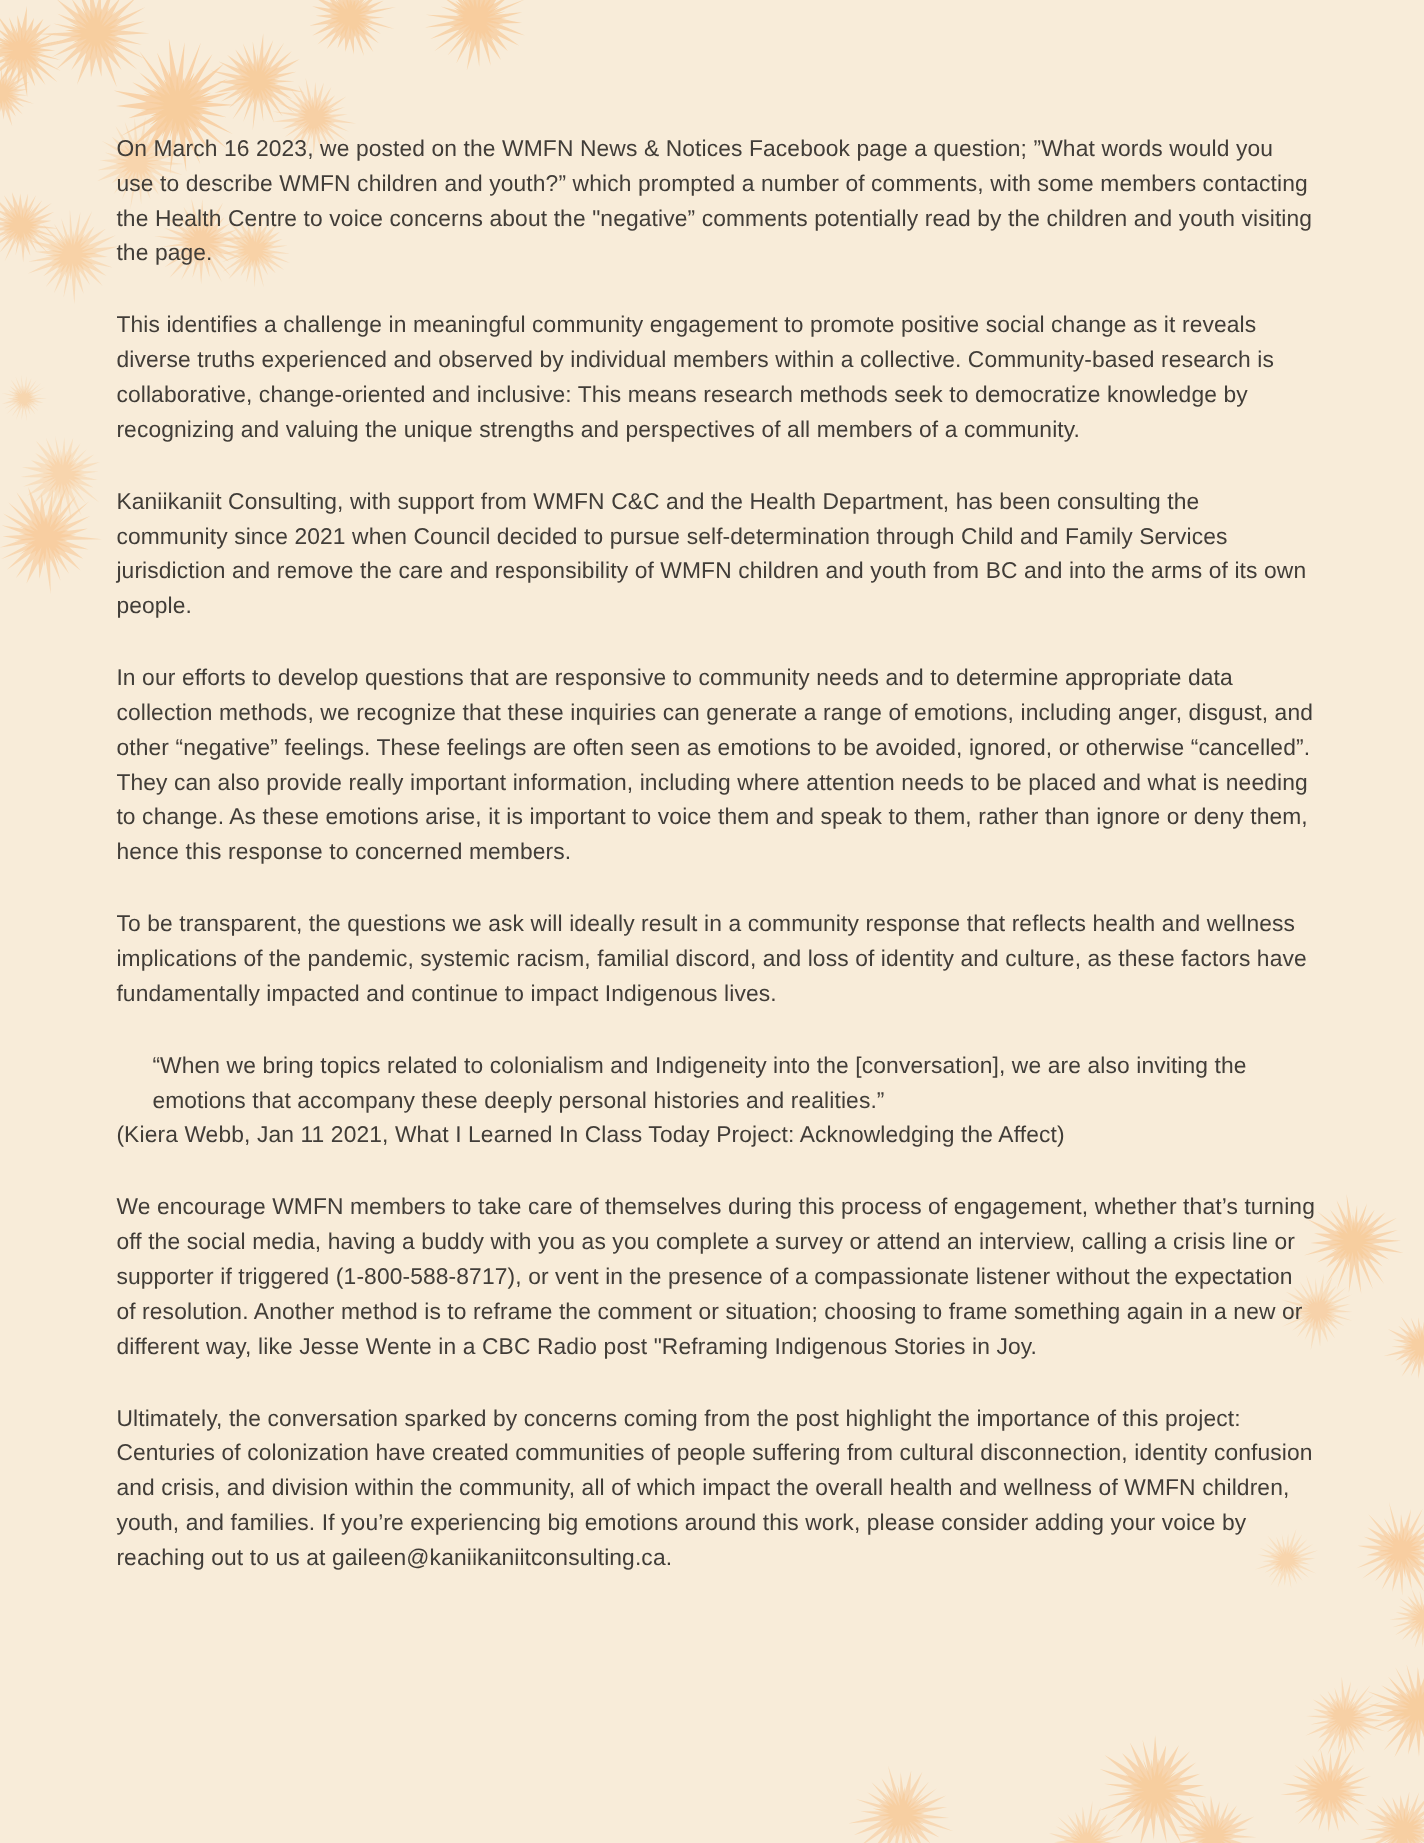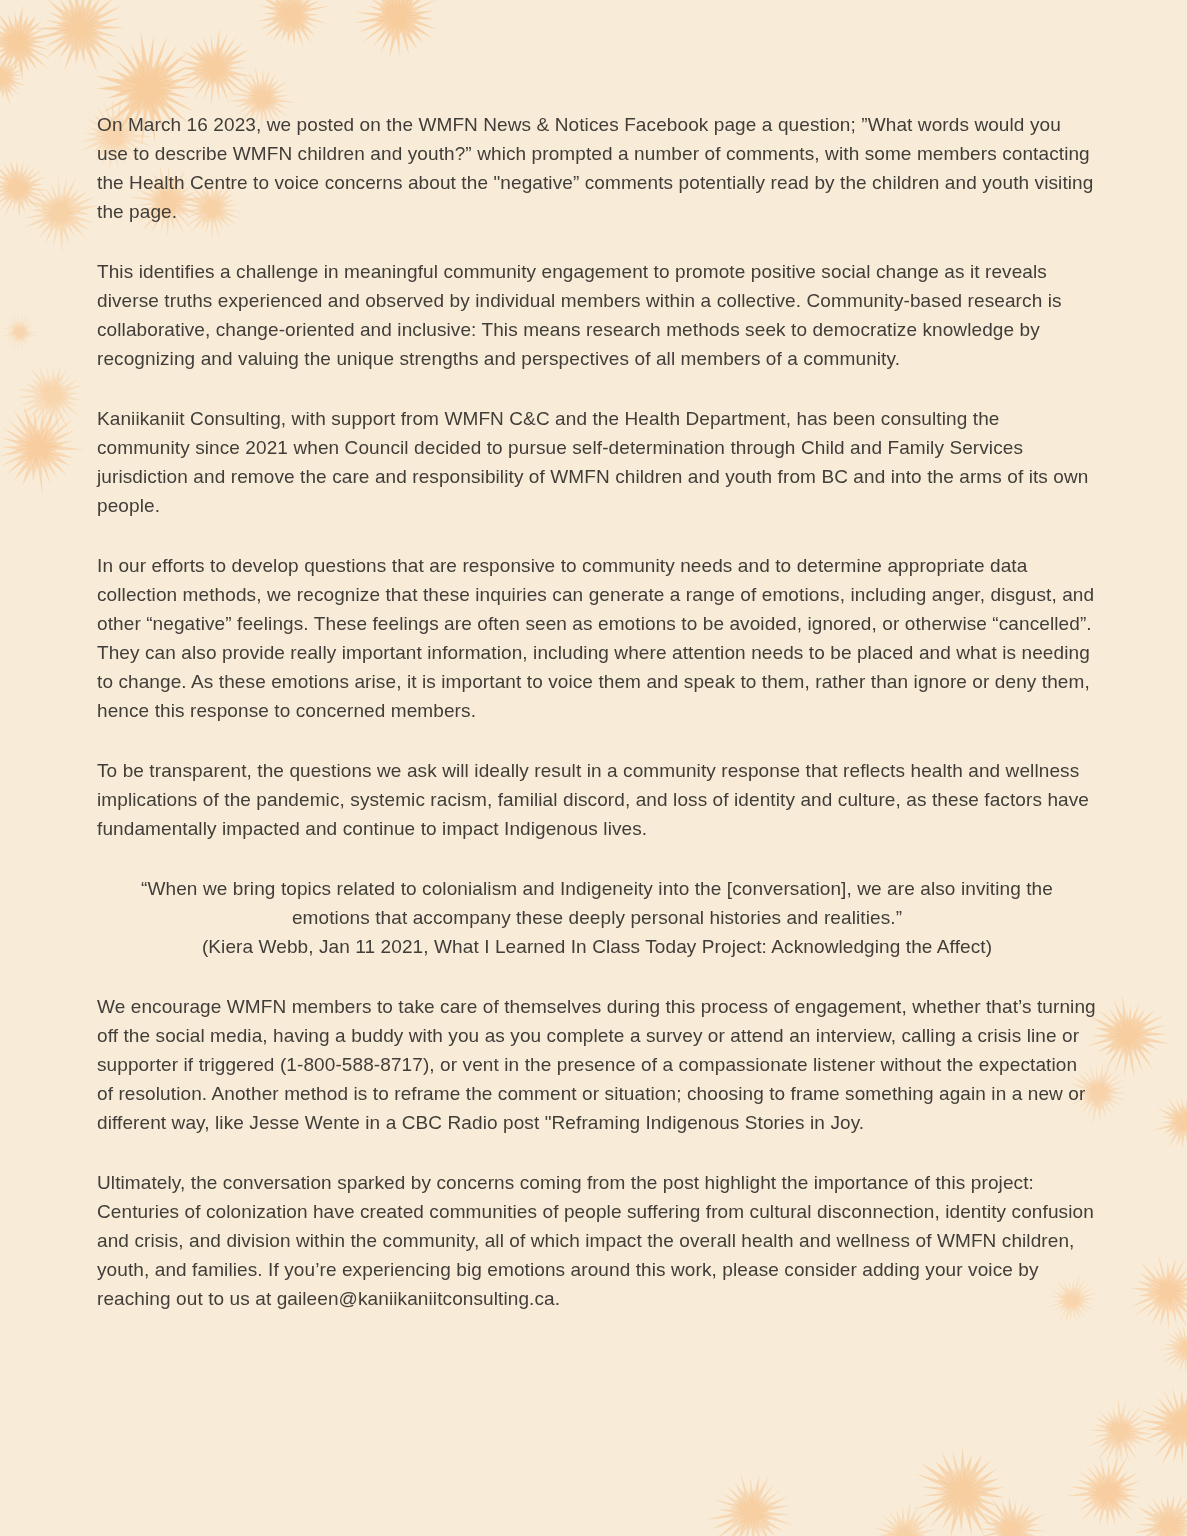--- a/index.html
+++ b/index.html
@@ -31,26 +31,26 @@
     padding:110px 90px 0 97px;
     color:var(--text);
     font-size:19px;
     line-height:29px;
     letter-spacing:0.1px;
   }
   .content p{
     margin:0 0 31px 0;
   }
   .quote{
-    text-align:center;
+    text-align:left;
     padding:0 30px;
     margin:0;
   }
   .citation{
-    text-align:center;
+    text-align:left;
     margin:0 0 31px 0;
   }
 </style>
 </head>
 <body>
 
 <div class="page">
 
   <svg id="decor" viewBox="0 0 1187 1536" xmlns="http://www.w3.org/2000/svg">
       <polygon points="46.0,42.0 29.1,43.3 50.5,50.0 28.0,45.8 50.7,59.1 28.6,49.3 47.9,68.5 29.4,54.9 37.8,70.7 25.4,56.1 29.4,72.0 22.3,59.4 22.7,80.8 18.0,59.6 14.5,70.8 15.1,53.7 7.6,69.3 10.3,56.8 -0.8,69.3 8.0,53.3 -9.9,66.7 6.1,50.2 -9.5,56.4 6.8,46.2 -14.0,49.9 0.4,44.1 -21.0,42.0 2.7,40.1 -20.4,32.5 6.5,37.7 -16.1,24.1 9.2,35.9 -3.0,23.4 7.0,29.6 -2.4,12.5 11.1,28.8 7.4,14.1 15.1,30.0 14.4,12.5 18.0,24.0 22.5,5.3 22.0,26.0 28.3,14.9 26.5,25.8 36.2,15.6 30.0,28.4 42.4,20.4 26.8,35.9 46.6,27.0 28.7,38.0 52.8,33.4 33.0,40.2" fill="#f7cc9c" opacity="0.75"></polygon>

